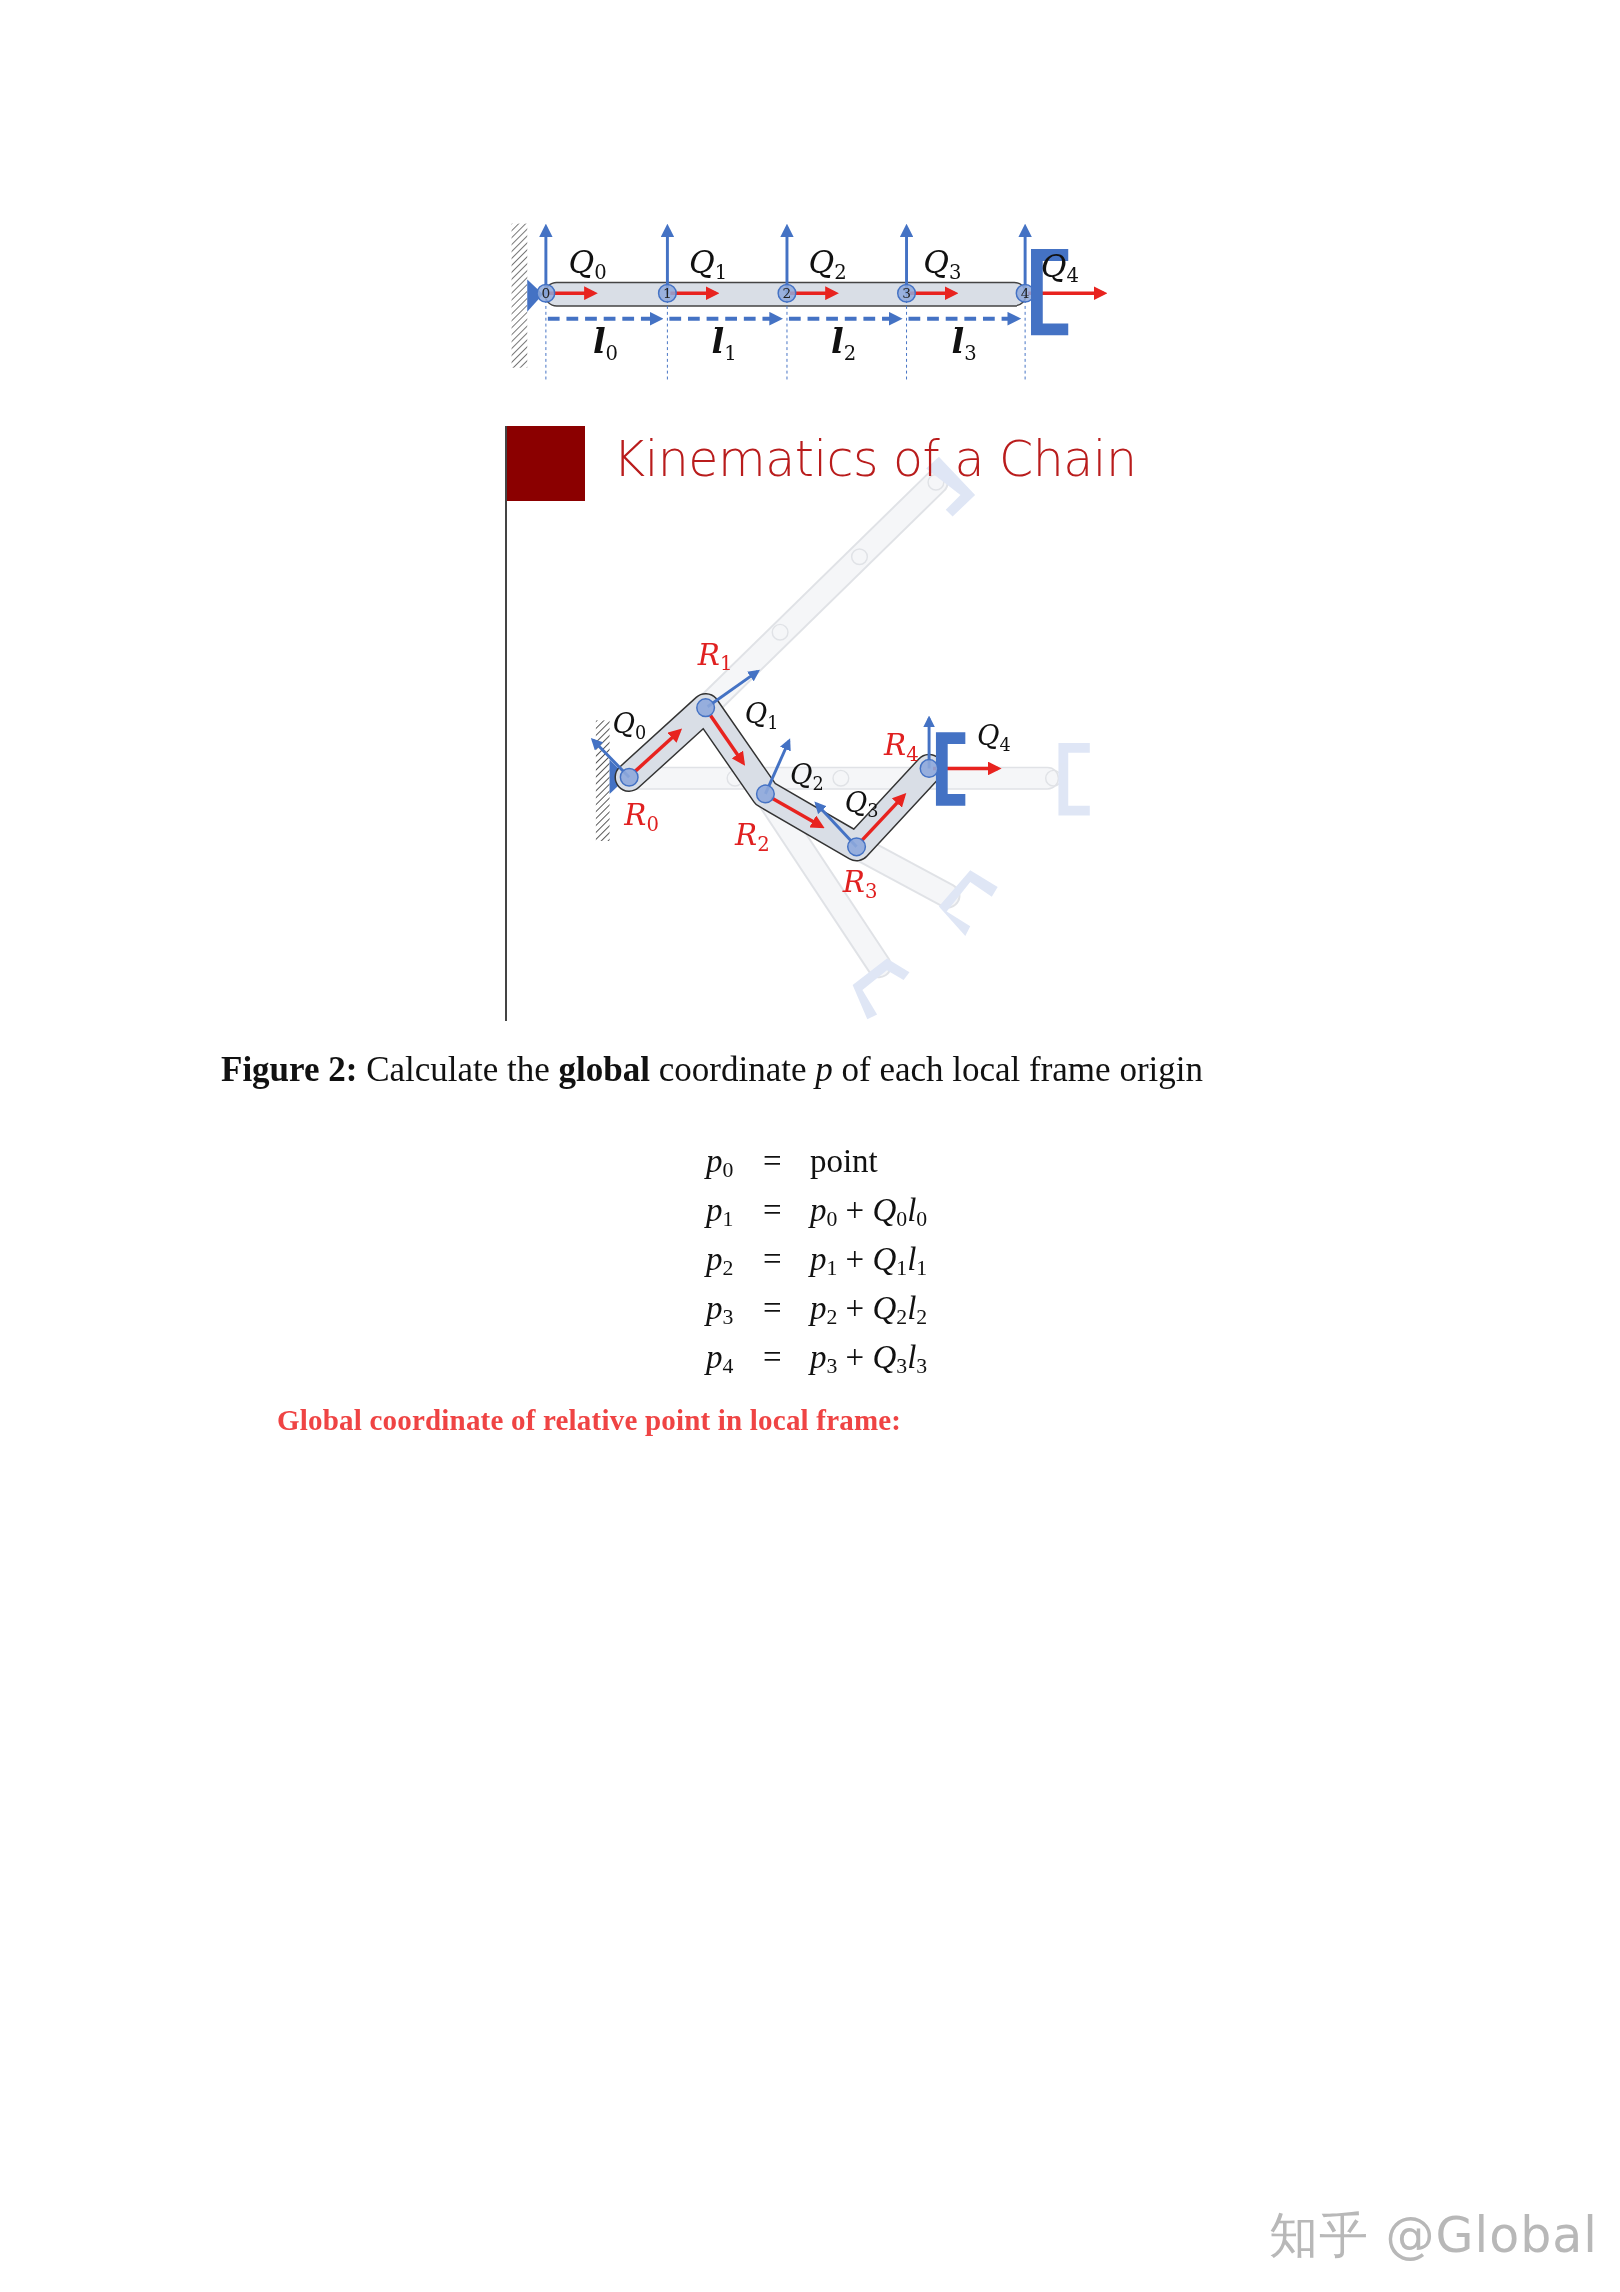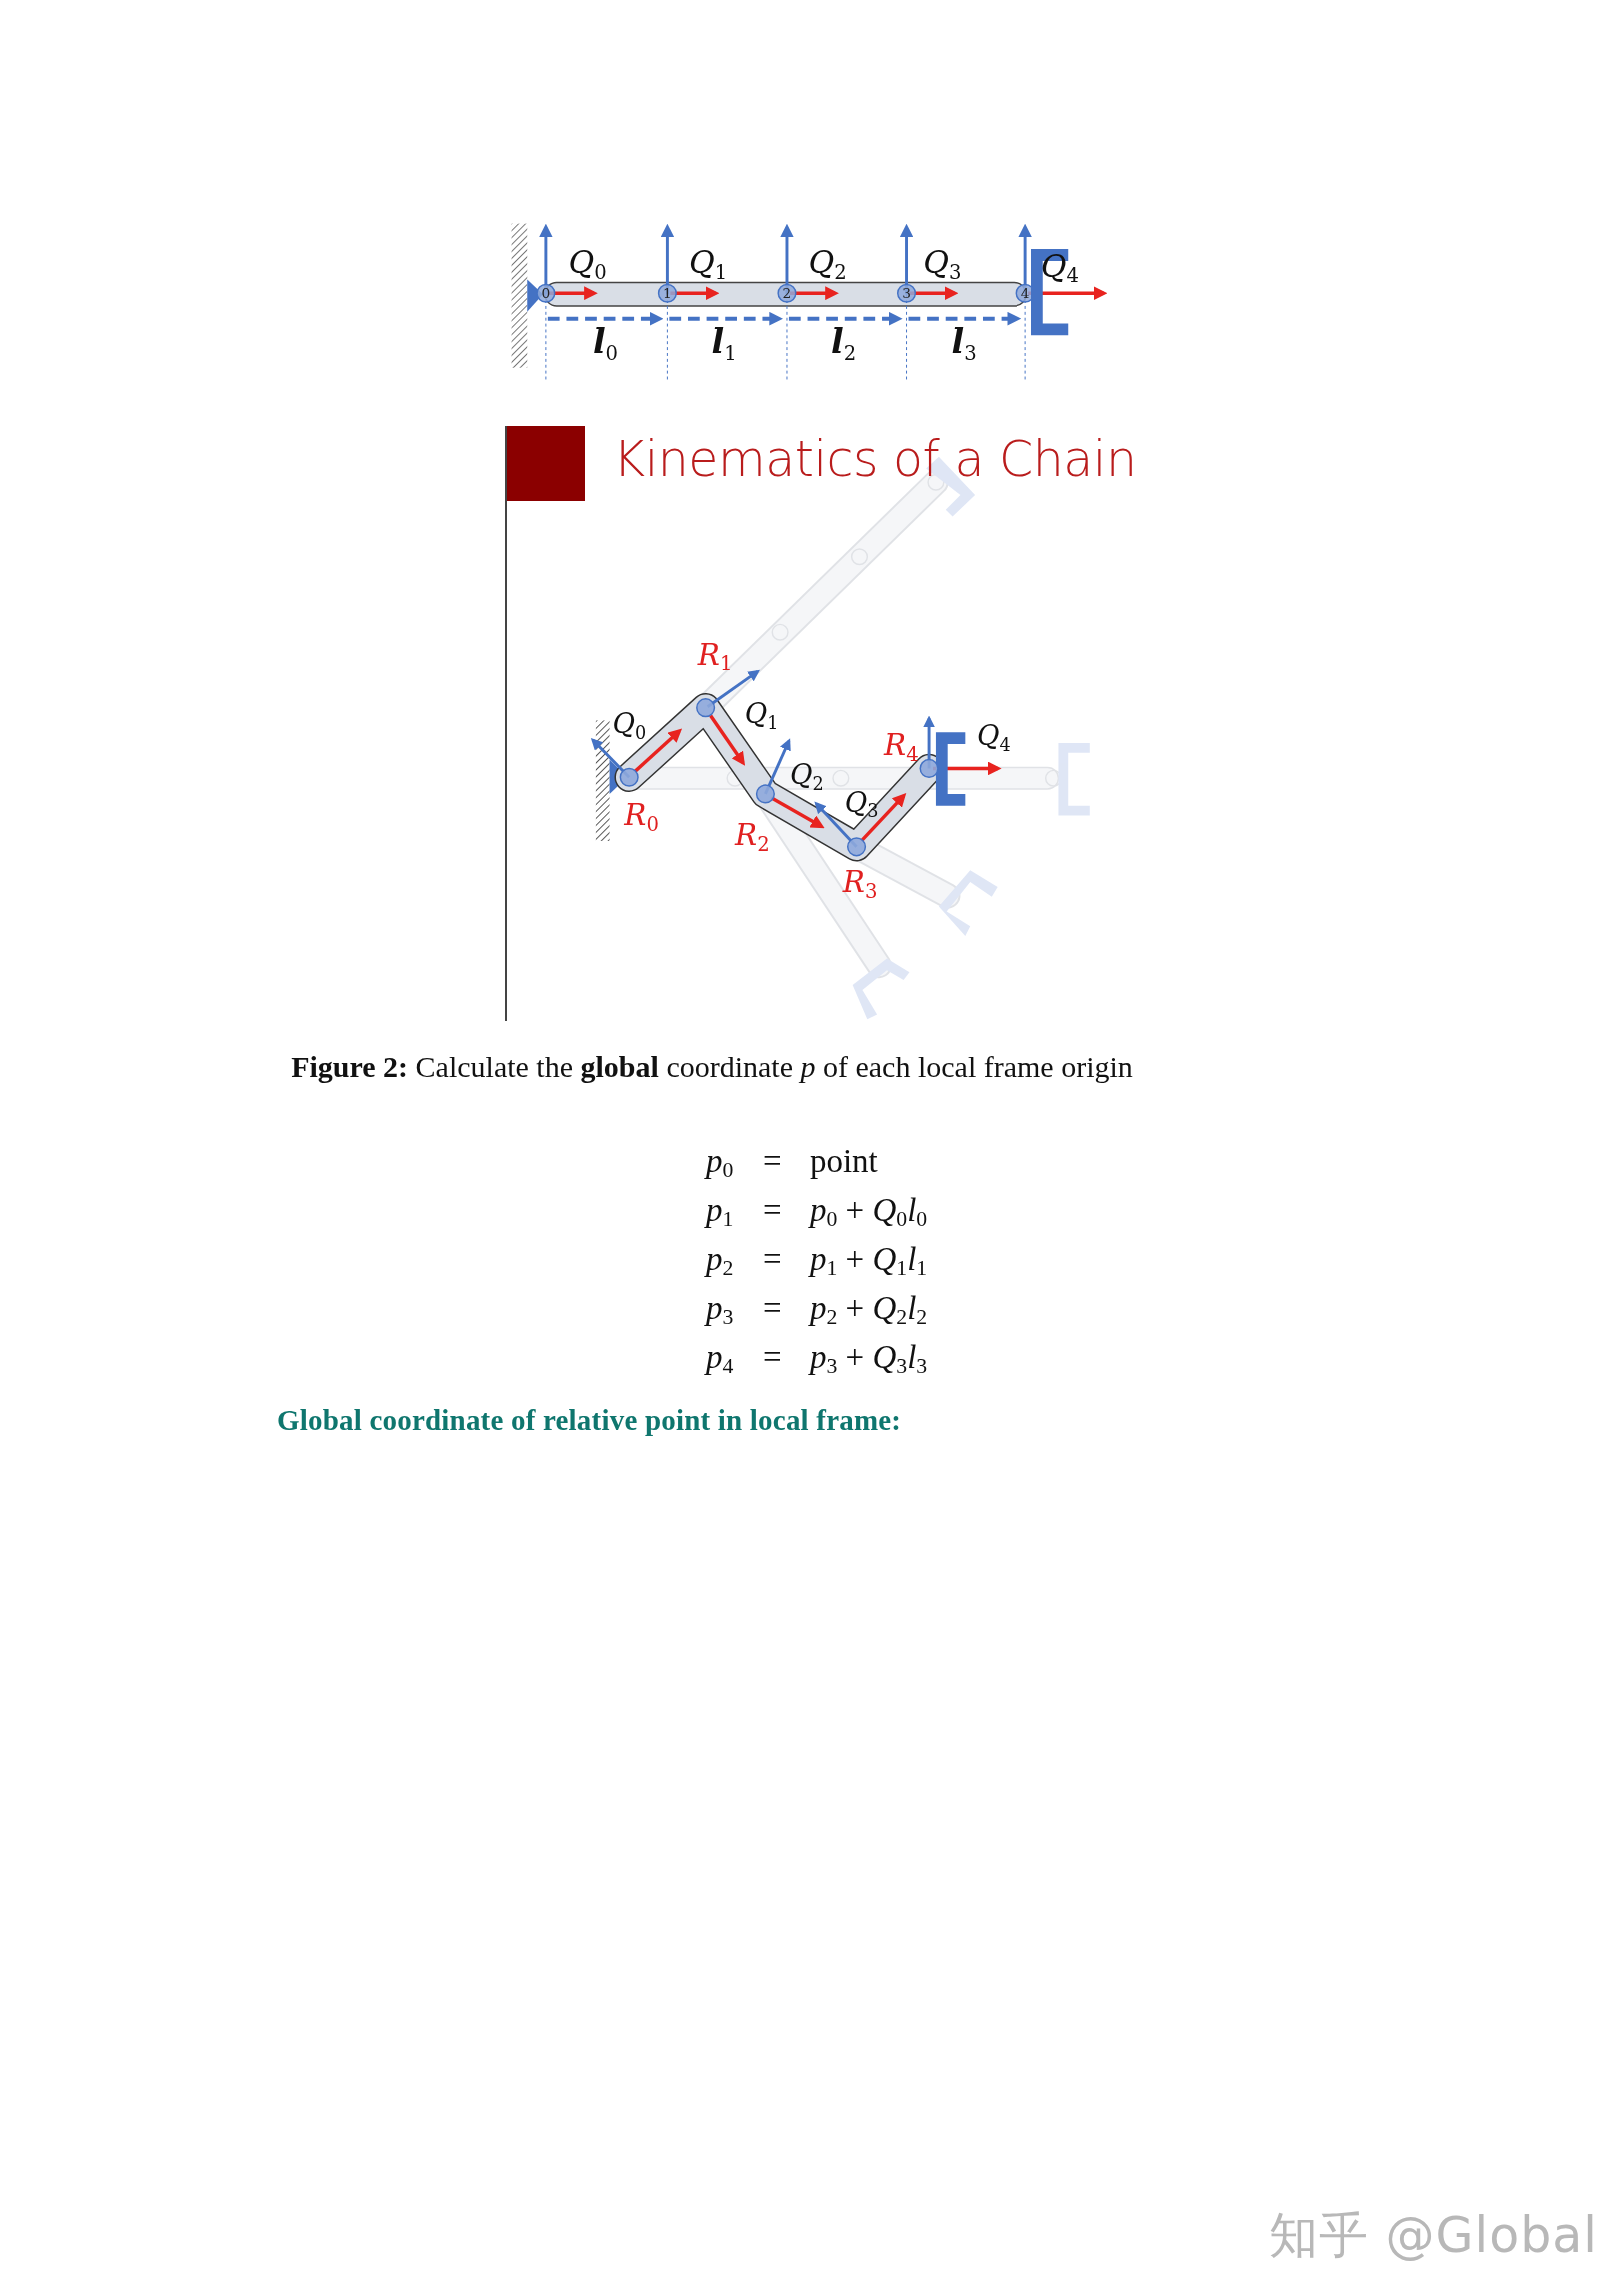--- a/index.html
+++ b/index.html
@@ -1,33 +1,33 @@
 <!DOCTYPE html>
 <html><head>
   <meta charset="utf-8">
   <style>
     html, body { margin: 0; padding: 0; background: #ffffff; }
     body { width: 1620px; height: 2293px; position: relative; overflow: hidden; font-family: "DejaVu Serif", serif; }
     .abs { position: absolute; }
     svg text { font-family: "DejaVu Serif", serif; }
     .fig-svg { position: absolute; left: 0; top: 0; }
     .caption { position: absolute; left: 0; width: 1424px; top: 1050px; text-align: center;
-      font-family: "Liberation Serif", "DejaVu Serif", serif; font-size: 30px; color: #111; }
+      font-family: "Liberation Serif", "DejaVu Serif", serif; font-size: 35px; color: #111; }
     .caption .b { font-weight: bold; }
     .caption .it { font-style: italic; }
     .eqs { position: absolute; left: 706px; top: 1137px; font-family: "Liberation Serif", "DejaVu Serif", serif;
       font-size: 33px; color: #111; }
     .eq-row { display: flex; height: 49px; align-items: center; }
     .eq-lhs { width: 51px; font-style: italic; }
     .eq-eq { width: 47px; text-align: left; padding-left: 5.9px; }
     .eq-rhs { }
     .eq-rhs i { font-style: italic; }
     sub { font-size: 0.66em; font-style: normal; vertical-align: -0.25em; line-height: 0; }
     .section-heading { position: absolute; left: 277px; top: 1404px; font-family: "Liberation Serif", "DejaVu Serif", serif;
-      font-weight: bold; font-size: 29px; color: #0f766e; letter-spacing: 0.2px; }
+      font-weight: bold; font-size: 29px; color: #ef4444; letter-spacing: 0.2px; }
     .slide-title { position: absolute; left: 613px; top: 431px; font-family: "DejaVu Sans", sans-serif;
       font-size: 49px; font-weight: 300; color: #b91c1c; letter-spacing: -0.5px; }
     .watermark { position: absolute; left: 1269px; top: 2203px; font-family: "DejaVu Sans", sans-serif;
       font-size: 49px; color: #b8b8b8; letter-spacing: 1px; }
   </style>
 </head>
 <body>
 
 <svg class="fig-svg" width="1620" height="412" viewBox="0 0 1653 420">
   <defs>

